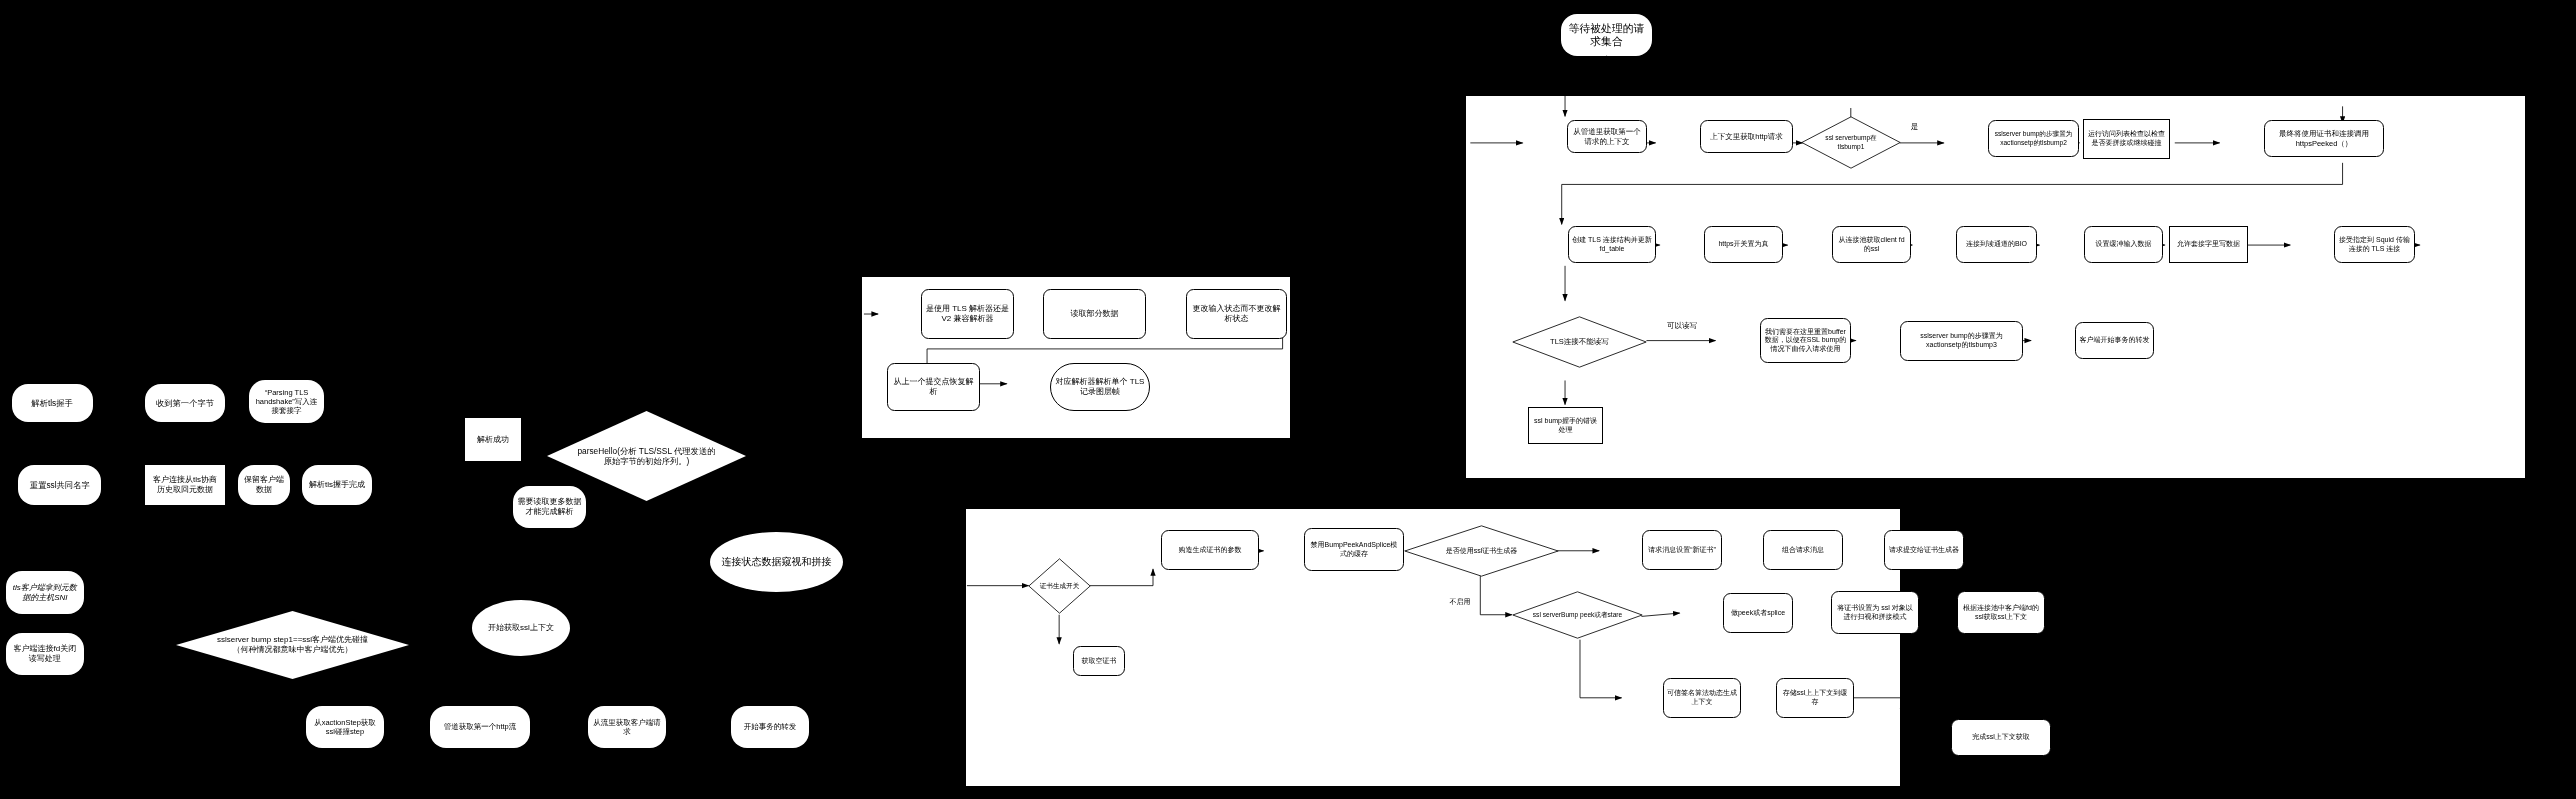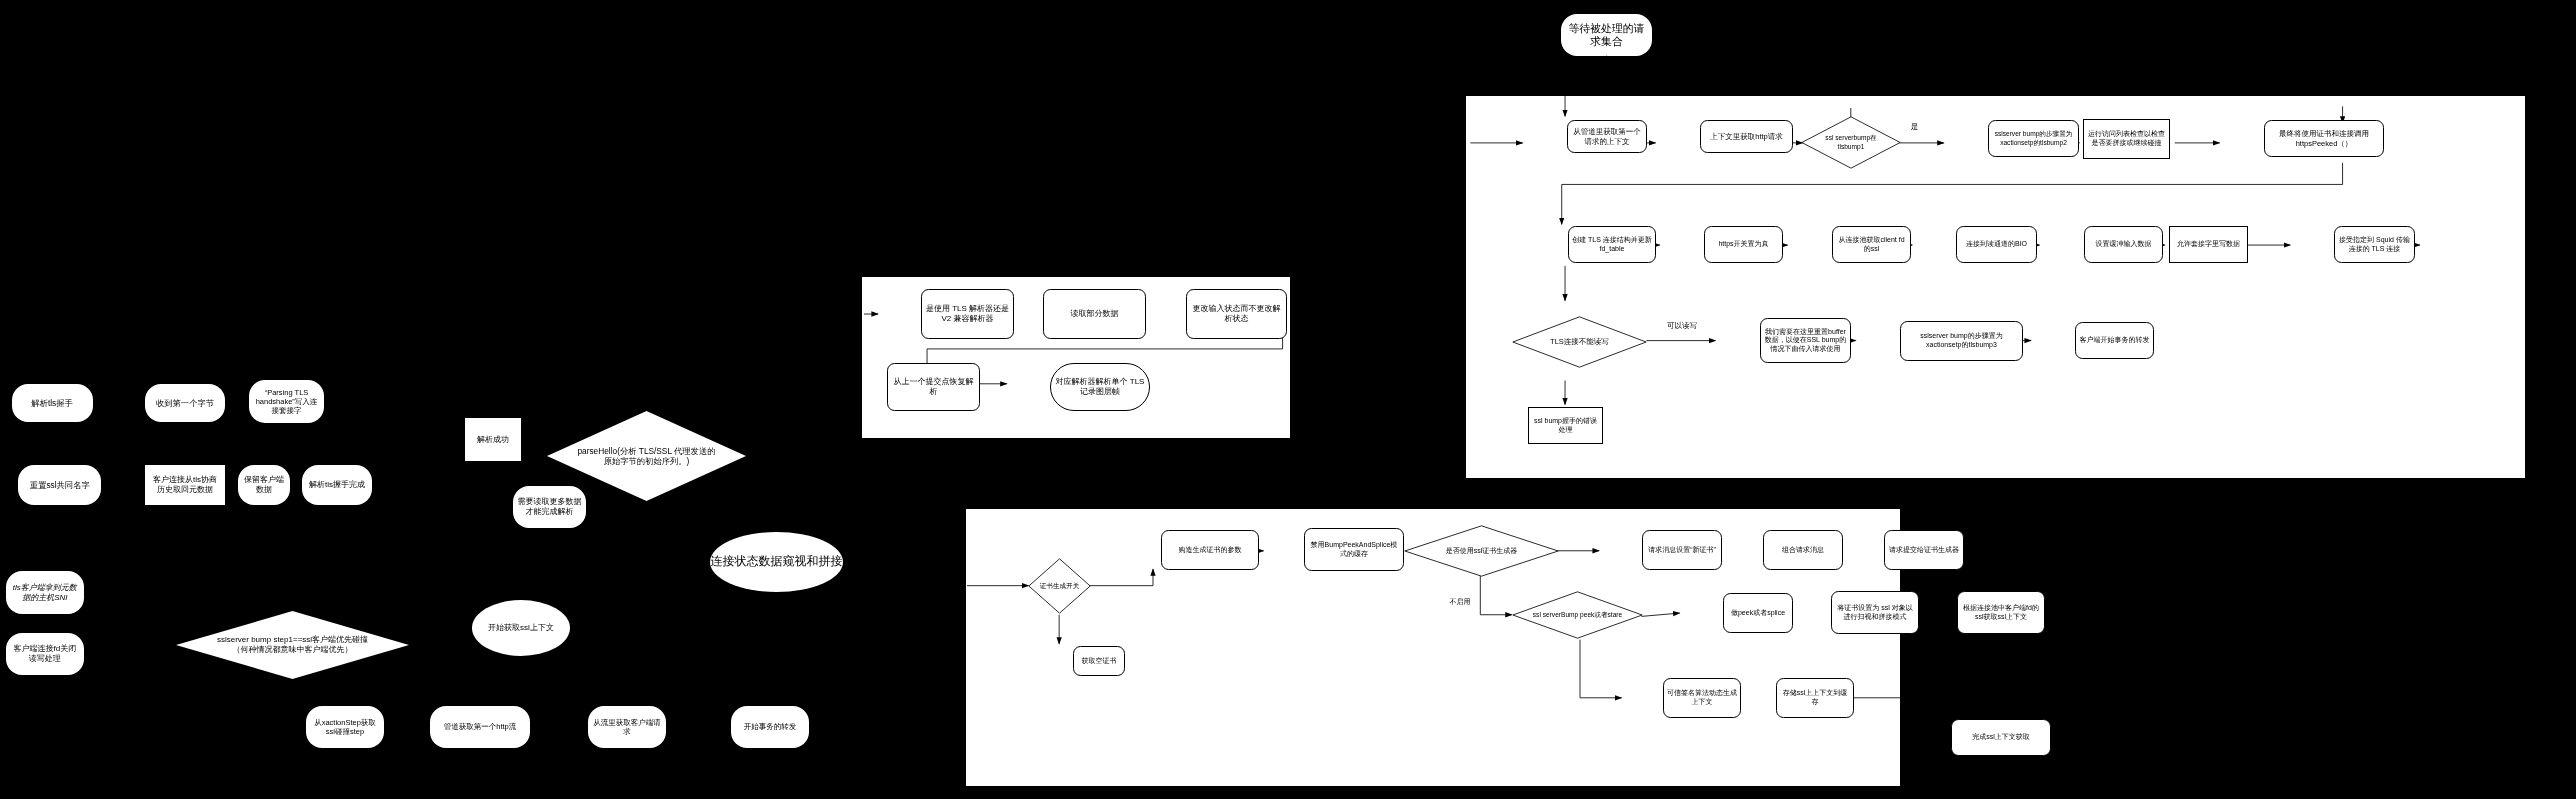--- a/index.html
+++ b/index.html
@@ -319,19 +319,19 @@
   <span class="dtxt" style="font-size:8.3px;">parseHello(分析 TLS/SSL 代理发送的<br>原始字节的初始序列。)</span>
 </div>
 
 <div class="dia" style="left:176px;top:611px;width:233px;height:68px;">
   <svg viewBox="0 0 280 82" preserveAspectRatio="none">
     <polygon points="140,0 280,41 140,82 0,41" fill="#fff" stroke="none"></polygon>
   </svg>
   <span class="dtxt" style="font-size:8px;">sslserver bump step1==ssl客户端优先碰撞<br>（何种情况都意味中客户端优先）</span>
 </div>
 
-<div class="ellipse" style="left:710px;top:532px;width:133px;height:60px;font-size:12px;font-family:Liberation Mono, monospace;">
+<div class="ellipse" style="left:710px;top:532px;width:133px;height:60px;font-size:10px;">
   <span>连接状态数据窥视和拼接</span>
 </div>
 <div class="ellipse" style="left:472px;top:600px;width:98px;height:56px;font-size:8px;">
   <span>开始获取ssl上下文</span>
 </div>
 
 
 </body></html>

